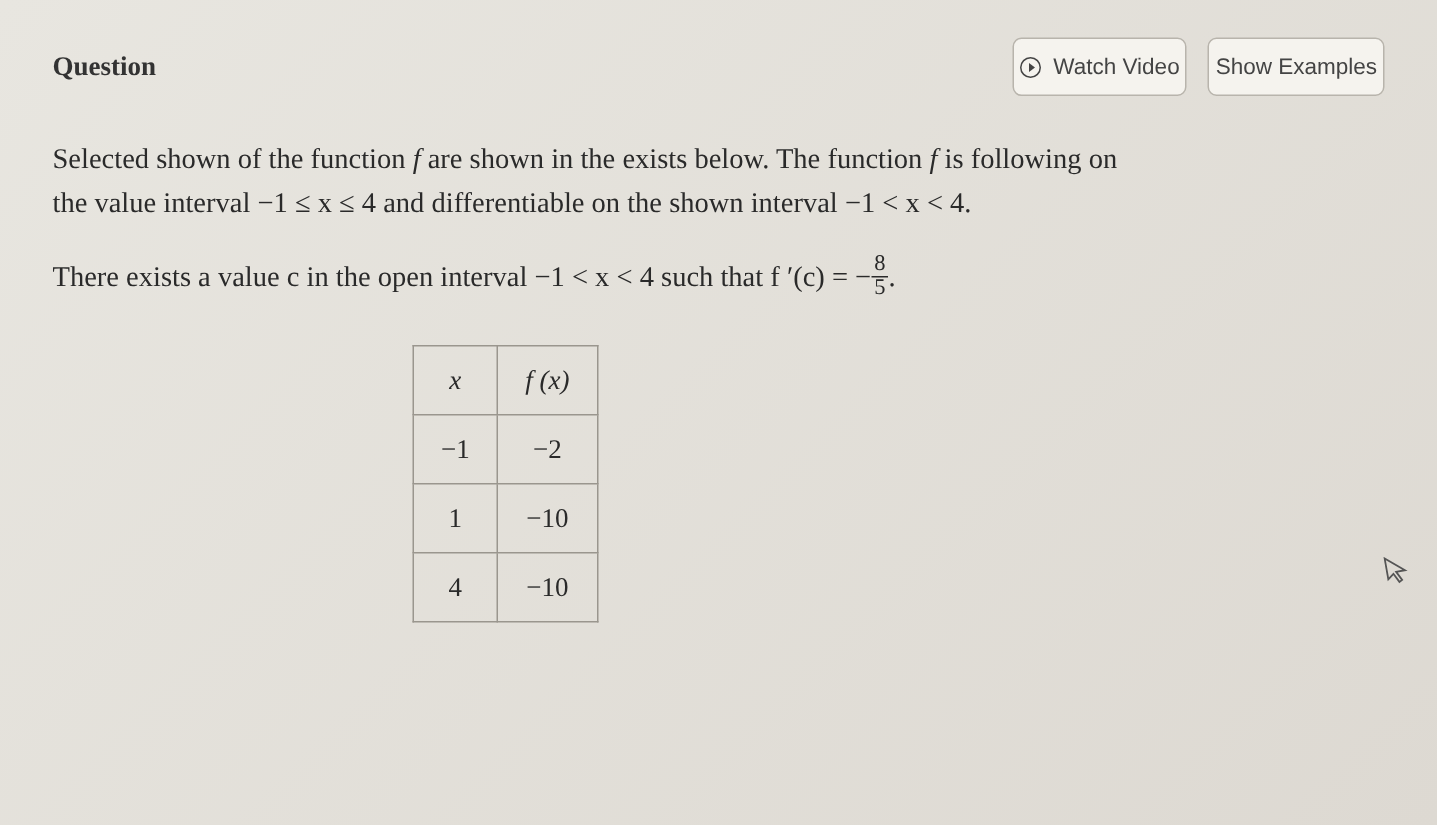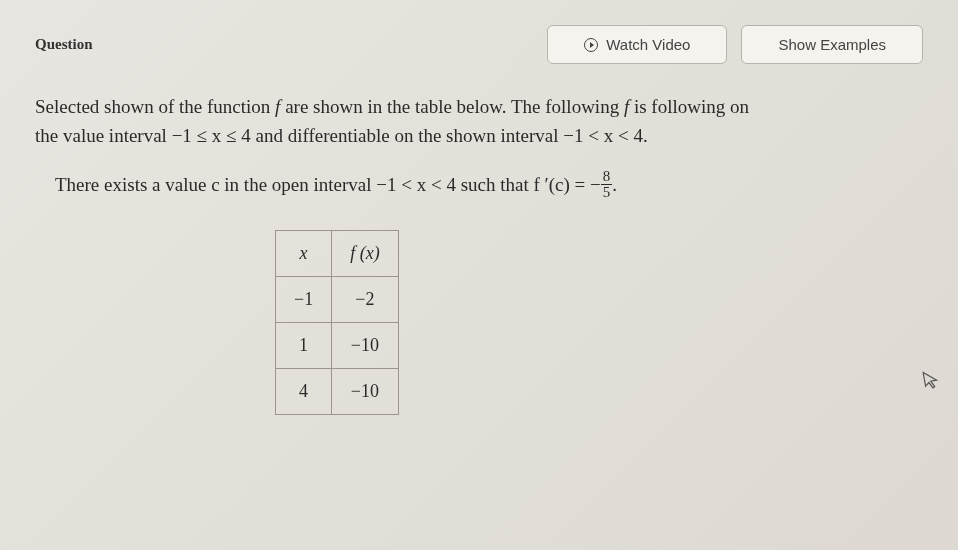--- a/index.html
+++ b/index.html
@@ -16,33 +16,33 @@
       padding: 25px 35px;
       position: relative;
     }
     .header-row {
       display: flex;
       justify-content: space-between;
       align-items: center;
       margin-bottom: 28px;
     }
     .question-label {
-      font-size: 15px;
+      font-size: 18px;
       font-weight: 600;
       color: #333;
     }
     .button-group {
       display: flex;
       gap: 14px;
     }
     .btn {
       background: #f5f3ee;
       border: 1px solid #b8b4ac;
       border-radius: 6px;
-      padding: 10px 36px;
+      padding: 10px 4px;
       font-size: 15px;
       color: #444;
       cursor: pointer;
       display: flex;
       align-items: center;
       gap: 8px;
       font-family: Arial, sans-serif;
     }
     .play-icon {
       width: 14px;
@@ -71,21 +71,20 @@
       font-style: italic;
       font-family: 'Times New Roman', serif;
     }
     .math-inline {
       font-family: 'Times New Roman', serif;
     }
     .statement-text {
       font-size: 19px;
       line-height: 1.5;
       margin-bottom: 28px;
-      margin-left: 20px;
     }
     .frac {
       display: inline-block;
       vertical-align: middle;
       text-align: center;
       font-size: 15px;
       line-height: 1;
       position: relative;
       top: -2px;
     }
@@ -139,21 +138,21 @@
         </span>
       <span>Watch Video</span>
     </button>
     <button class="btn">
       <span>Show Examples</span>
     </button>
   </div>
 </div>
 
 <div class="problem-text">
-  <span>Selected shown of the function </span><span class="math-f">f</span><span> are shown in the table below. The following </span><span class="math-f">f</span><span> is following on</span>
+  <span>Selected shown of the function </span><span class="math-f">f</span><span> are shown in the exists below. The function </span><span class="math-f">f</span><span> is following on</span>
   <br>
   <span>the value interval </span><span class="math-inline">−1 ≤ x ≤ 4</span><span> and differentiable on the shown interval </span><span class="math-inline">−1 &lt; x &lt; 4</span><span>.</span>
   <br>
 </div>
 
 <div class="statement-text">
   <span>There exists a value </span><span class="math-inline">c</span><span> in the open interval </span><span class="math-inline">−1 &lt; x &lt; 4</span><span> such that </span><span class="math-inline">f ′(c) = −</span><span class="frac"><span class="num">8</span><span class="den">5</span></span><span>.</span>
 </div>
 
 <div class="table-wrap">

